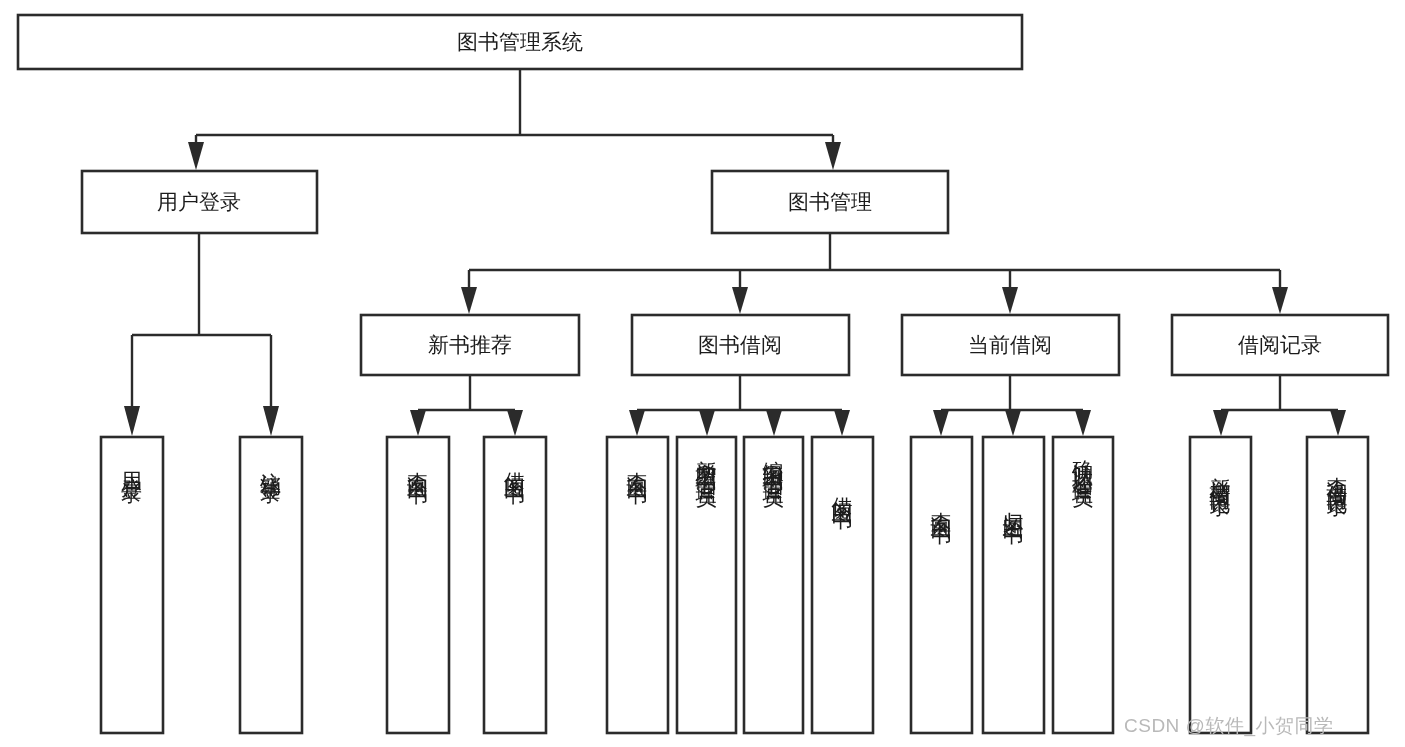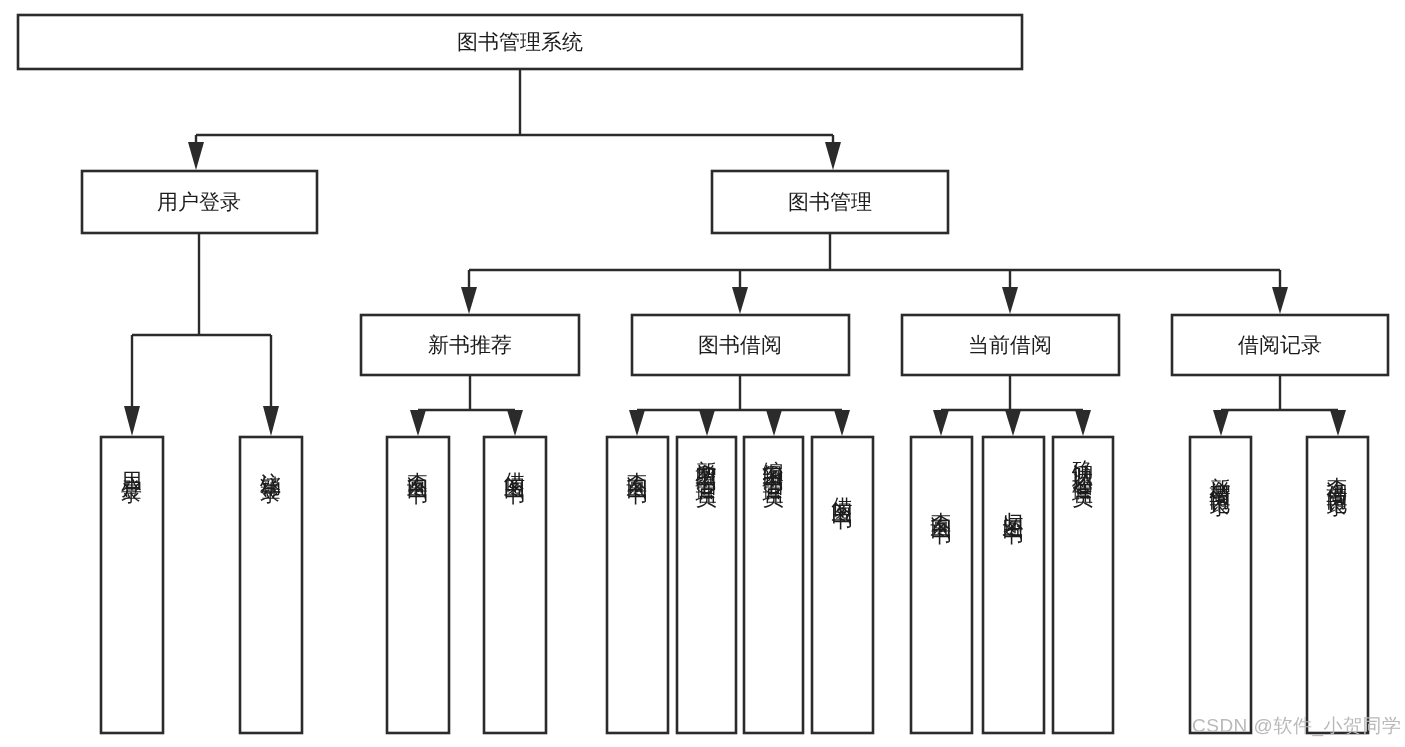--- a/index.html
+++ b/index.html
@@ -217,15 +217,15 @@
   <div class="leaf-label-wrap" style="left:1053px; top:443px; width:60px; height:290px;">
     <span class="node-label-v">确认归还（管理员）</span>
   </div>
   <div class="leaf-label-wrap" style="left:1190px; top:460px; width:61px; height:273px;">
     <span class="node-label-v">新增借阅记录</span>
   </div>
   <div class="leaf-label-wrap" style="left:1307px; top:460px; width:61px; height:273px;">
     <span class="node-label-v">查询借阅记录</span>
   </div>
 
-  <div class="watermark" style="left:1192px; top:713px;">CSDN @软件_小贺同学</div>
+  <div class="watermark" style="left:1124px; top:713px;">CSDN @软件_小贺同学</div>
 
 </div>
 
 </body></html>

